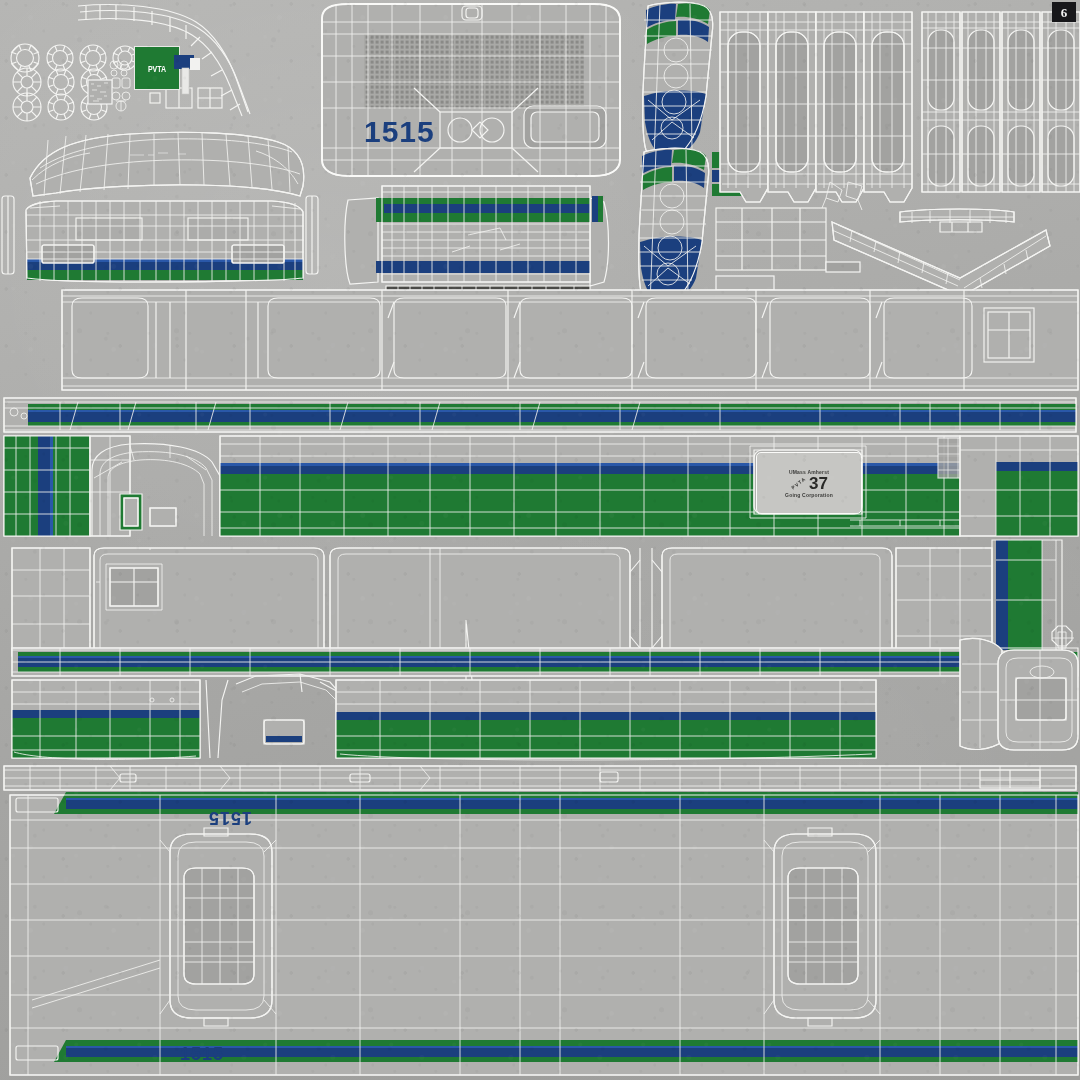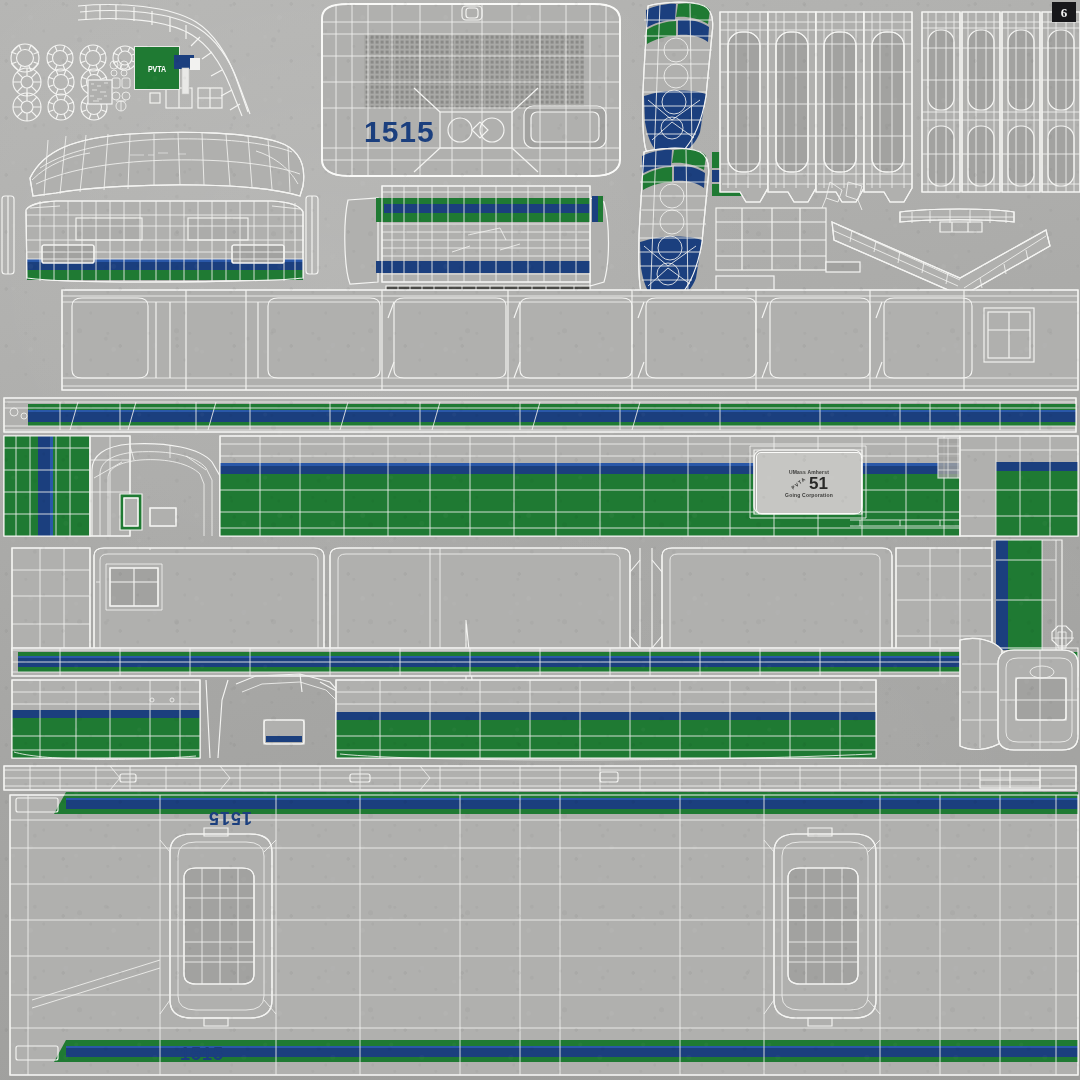--- a/index.html
+++ b/index.html
@@ -807,21 +807,21 @@
   <svg class="layer" viewBox="0 0 1080 1080" style="pointer-events:none">
     <rect x="174" y="55" width="20" height="14" fill="#1b3f7e"></rect>
     <rect x="182" y="68" width="7" height="26" fill="#e9e9e7" stroke="#c9c9c7" stroke-width=".6"></rect>
     <rect x="190" y="58" width="10" height="12" fill="#f2f2f0"></rect>
   </svg>
 
   <div class="signbox" style="left:756px;top:452px;width:104px;height:60px;">
     <div class="sign-top">UMass Amherst</div>
     <div class="sign-mid">
       <div class="sign-pvta">PVTA</div>
-      <div class="sign-route">51</div>
+      <div class="sign-route">37</div>
     </div>
     <div class="sign-bot">Going Corporation</div>
   </div>
 
   <div class="badge">
     <span>6</span>
   </div>
 
   <div id="noise"></div>
 </div>

